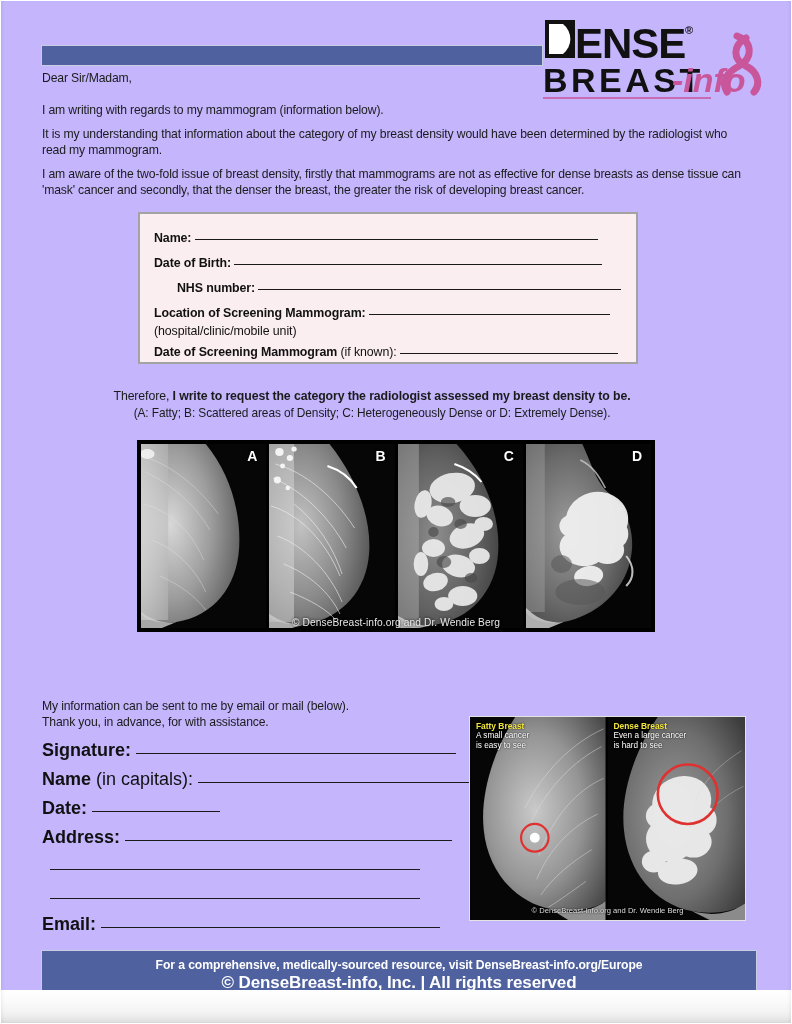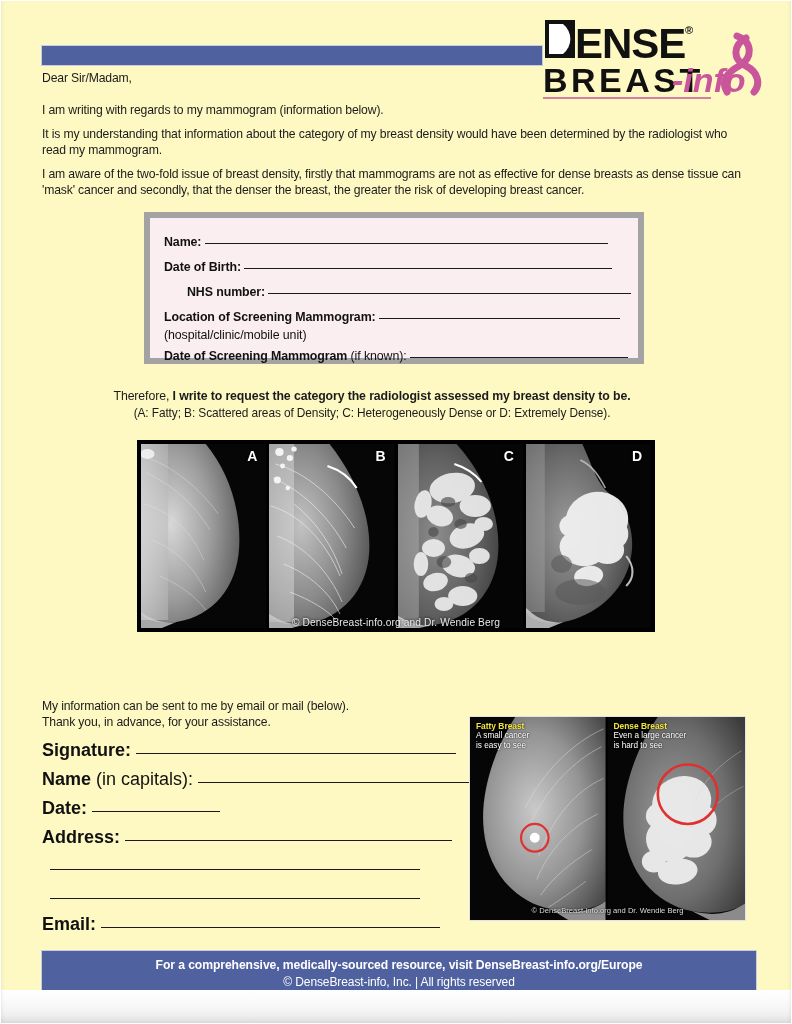--- a/index.html
+++ b/index.html
@@ -6,21 +6,21 @@
   * { box-sizing: border-box; }
   html, body {
     margin: 0; padding: 0;
     width: 792px; height: 1024px;
     background: #f2f2f2;
     font-family: "Liberation Sans", sans-serif;
   }
   #page {
     position: relative;
     width: 792px; height: 1024px;
-    background: #fef9c3;
+    background: #c4b5fd;
     overflow: hidden;
   }
   
   #page::after {
     content: "";
     position: absolute; left: 0; top: 0; right: 0; bottom: 0;
     pointer-events: none;
     box-shadow: inset 0 0 0 1px #ffffff,
                 inset 3px 0 6px -4px rgba(0,0,0,.18),
                 inset -3px 0 6px -4px rgba(0,0,0,.18),
@@ -54,23 +54,23 @@
   .p1 { left: 42px; top: 70px;  width: 400px; }
   .p2 { left: 42px; top: 102px; width: 500px; }
   .p3 { left: 42px; top: 126px; width: 700px; }
   .p4 { left: 42px; top: 166px; width: 700px; }
   .p5 { left: 42px; top: 656px; width: 705px; }
   .p6 { left: 42px; top: 698px; width: 450px; }
 
   
   .formbox {
     position: absolute;
-    left: 144px; top: 212px; width: 500px; height: 152px;
+    left: 138px; top: 212px; width: 500px; height: 152px;
     background: #fbeef1;
-    border: 6px solid #a3a3a3;
+    border: 2px solid #a3a3a3;
   }
   .formbox .row {
     position: absolute;
     left: 14px; right: 10px;
     font-size: 12.4px;
     color: #111;
     white-space: nowrap;
     letter-spacing: -0.1px;
   }
   .formbox .row b { font-weight: bold; }
@@ -166,21 +166,21 @@
   .footer {
     position: absolute;
     left: 41px; top: 950px; width: 716px; height: 44px;
     background: #4f619e;
     border: 1px solid #c8cde4;
     color: #ffffff;
     text-align: center;
     padding-top: 5px;
   }
   .footer .l1 { font-size: 12.2px; font-weight: bold; line-height: 18px; letter-spacing: -.1px; }
-  .footer .l2 { font-size: 12px; font-weight: normal; line-height: 17px; letter-spacing: -.1px; }
+  .footer .l2 { font-size: 17px; font-weight: bold; line-height: 17px; letter-spacing: -.1px; }
 </style>
 </head>
 <body>
 
 <div id="page">
 
   <div class="top-bar"></div>
 
   <div class="logo">
     <svg viewBox="0 0 222 86" xmlns="http://www.w3.org/2000/svg" aria-hidden="true">
@@ -380,21 +380,21 @@
         </svg>
         <span class="label">D</span>
       </div>
 
     </div>
     <div class="caption">© DenseBreast-info.org and Dr. Wendie Berg</div>
   </div>
 
   <div class="txt p6">
     <div>My information can be sent to me by email or mail (below).</div>
-    <div>Thank you, in advance, for your assistance.</div>
+    <div>Thank you, in advance, for with assistance.</div>
   </div>
 
   <div class="sig">
     <div class="line">
       <b>Signature:</b>
       <span class="rule" style="width:320px"></span>
     </div>
     <div class="line">
       <b>Name</b>
       <b class="thin">(in capitals):</b>

